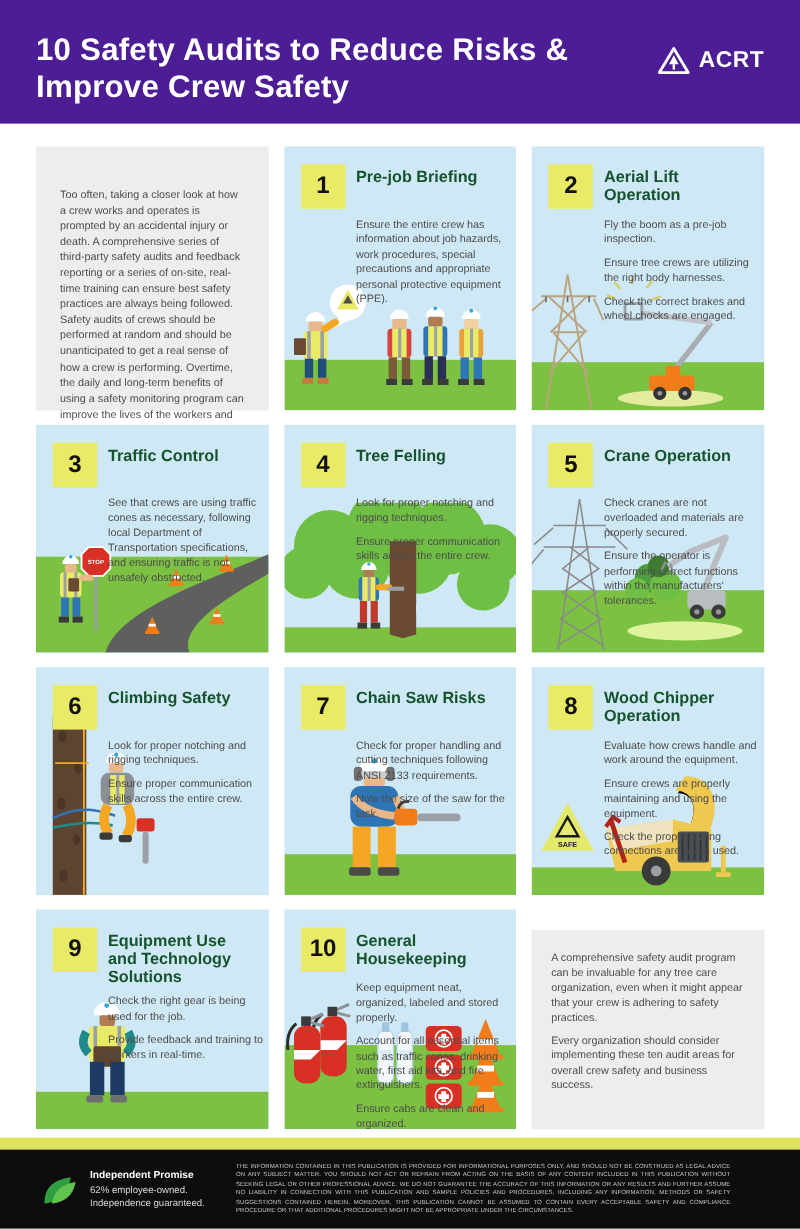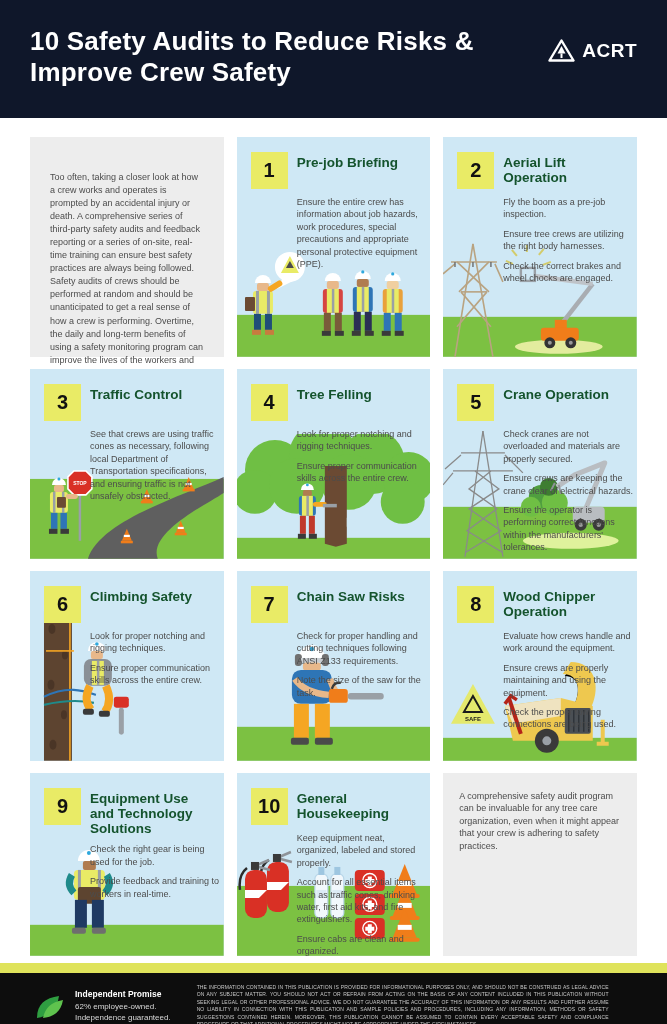--- a/index.html
+++ b/index.html
@@ -3,21 +3,21 @@
 <meta charset="utf-8">
 <style>
   * { margin:0; padding:0; box-sizing:border-box; }
   body { background:#fff; }
   .page {
     width:667px; height:1024px; position:relative; overflow:hidden;
     background:#fff; font-family:"Liberation Sans", sans-serif;
   }
   
   .header {
-    height:118px; background:#0f172a; color:#fff;
+    height:103px; background:#4c1d95; color:#fff;
     padding:26px 30px 0; position:relative;
   }
   .header h1 { font-size:26px; font-weight:bold; line-height:1.2; letter-spacing:.2px; max-width:480px; }
   .brand { position:absolute; right:30px; top:38px; display:flex; align-items:center; gap:7px; }
   .brand-name { font-size:19px; font-weight:800; letter-spacing:.5px; color:#fff; }
   
   .content {
     margin:19px 30px 0;
     display:grid;
     grid-template-columns:repeat(3, 1fr);
@@ -32,21 +32,21 @@
     width:37px; height:37px; flex:none; background:#e9eb66; color:#111;
     display:flex; align-items:center; justify-content:center;
     font-weight:bold; font-size:20px;
   }
   .card-title { font-size:13.5px; font-weight:bold; color:#14532d; line-height:1.12; margin-top:3px; }
   .card-body { padding:7px 2px 0 60px; position:relative; z-index:2; }
   .card-body p, .summary p { font-size:9px; line-height:1.38; color:#4c4c4c; margin-bottom:7px; }
   .illus { position:absolute; left:0; bottom:0; width:100%; display:block; z-index:1; }
   
   .stack { display:flex; flex-direction:column; gap:8px; }
-  .summary { flex:1; padding:17px 16px 0; }
+  .summary { flex:1; padding:17px 16px 0;margin-top:17px; }
   .cta {
     height:78px; background:#1878be; color:#fff; position:relative;
     text-align:center; padding:13px 16px 0; font-weight:700;
     font-size:12.5px; line-height:1.45; cursor:pointer;
   }
   .cta .link { font-weight:800; }
   .cursor-icon { position:absolute; right:-2px; bottom:-16px; }
   
   .stripe { height:10px; background:#dfe35b; margin-top:7px; }
   .footer { height:66px; background:#0d0d0d; display:flex; align-items:center; }
@@ -279,21 +279,20 @@
       </svg>
     </div>
 
     <div class="card">
       <div class="card-head">
         <div class="num">5</div>
         <div class="card-title">Crane Operation</div>
       </div>
       <div class="card-body">
         <p>Check cranes are not overloaded and materials are properly secured.</p>
-        <p>Ensure crews are keeping the crane clear of electrical hazards.</p>
         <p>Ensure the operator is performing correct functions within the manufacturers' tolerances.</p>
       </div>
       <svg class="illus" viewBox="0 0 194 140">
         <rect y="88" width="194" height="52" fill="#7cc142"></rect>
         <ellipse cx="128" cy="122" rx="48" ry="8" fill="#dff29c"></ellipse>
 
         <g stroke="#8a8a8a" stroke-width="1.3" fill="none">
           <path d="M40 12 L22 138"></path>
             <path d="M40 12 L60 138"></path>
           <path d="M18 34 H62"></path>
@@ -511,20 +510,21 @@
           <path d="M156 90 L168 60 L180 90 Z" fill="#f07d1a"></path>
             <rect x="153" y="90" width="30" height="4" rx="2" fill="#f07d1a"></rect>
             <rect x="161" y="77" width="14" height="5" fill="#fff"></rect>
         </g>
       </svg>
     </div>
 
     <div class="stack">
       <div class="graybox summary">
         <p>A comprehensive safety audit program can be invaluable for any tree care organization, even when it might appear that your crew is adhering to safety practices.</p>
+        <p>Every organization should consider implementing these ten audit areas for overall crew safety and business success.</p>
       </div>
     </div>
 
   </div>
 
   <div class="stripe"></div>
   <div class="footer">
     <div class="promise">
       <svg width="30" height="28" viewBox="0 0 30 28">
         <path d="M2 26 C 2 12 10 6 24 4 C 22 18 14 24 2 26 Z" fill="#2f9e41"></path>

